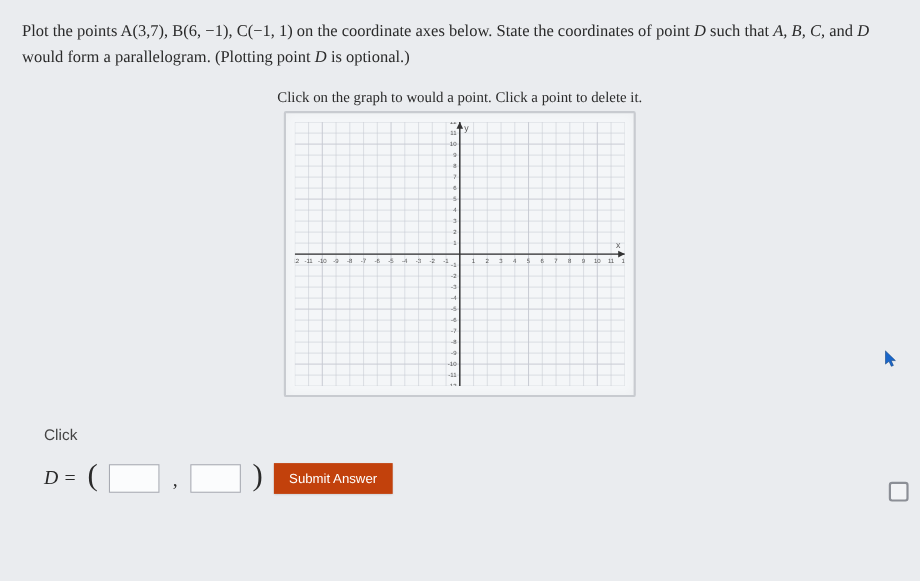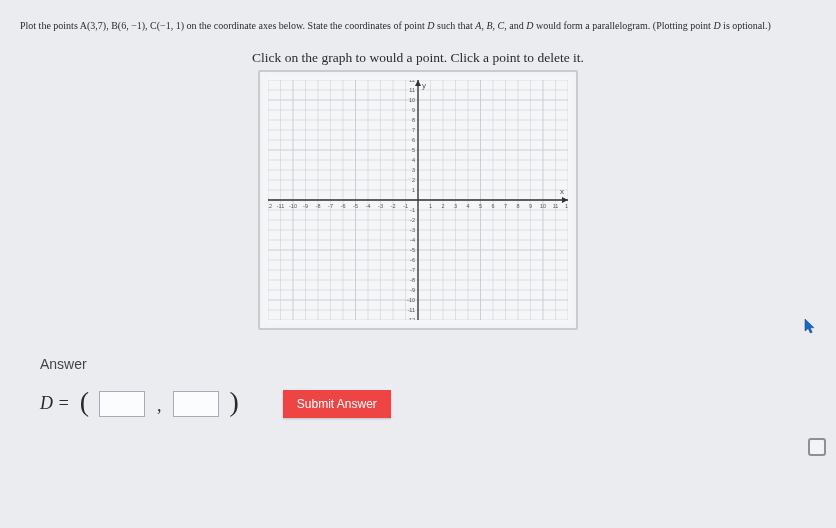--- a/index.html
+++ b/index.html
@@ -7,21 +7,21 @@
       width: 836px;
       height: 528px;
       background: #eaecef;
       font-family: Georgia, 'Times New Roman', serif;
       color: #2a2a2a;
       position: relative;
       overflow: hidden;
     }
     .question {
       padding: 18px 20px 6px 20px;
-      font-size: 10px;
+      font-size: 15px;
       line-height: 1.55;
     }
     .question .serif { font-family: Georgia, 'Times New Roman', serif; }
     .question em.var { font-style: italic; }
     .instruction {
       text-align: center;
       font-size: 13.5px;
       margin: 10px 0 4px 0;
       font-family: Georgia, serif;
     }
@@ -66,27 +66,27 @@
     }
     .input-box {
       width: 46px;
       height: 26px;
       border: 1px solid #a8abb3;
       background: #fbfcfd;
       display: inline-block;
     }
     .comma { font-size: 18px; margin: 0 2px; position: relative; top:2px;}
     .submit-btn {
-      background: #ef4444;
+      background: #c2410c;
       color: #fff;
       font-family: Arial, sans-serif;
       font-size: 12px;
       border: none;
       padding: 7px 14px;
-      margin-left: 34px;
+      margin-left: 0;
       cursor: pointer;
       box-shadow: 0 1px 2px rgba(0,0,0,.2);
     }
     .cursor {
       position: absolute;
       right: 16px;
       top: 318px;
       width: 16px; height:16px;
     }
     .fullscreen-icon {
@@ -214,21 +214,21 @@
         <text x="147" y="52" font-size="5.5" text-anchor="end">7</text>
         <text x="147" y="42" font-size="5.5" text-anchor="end">8</text>
         <text x="147" y="32" font-size="5.5" text-anchor="end">9</text>
         <text x="147" y="22" font-size="5.5" text-anchor="end">10</text>
         <text x="147" y="12" font-size="5.5" text-anchor="end">11</text>
         <text x="147" y="2" font-size="5.5" text-anchor="end">12</text>
       </svg>
   </div>
 </div>
 
-<div class="answer-label">Answer</div>
+<div class="answer-label">Click</div>
 
 <div class="answer-row">
   <span class="lhs">
     <em class="var">D</em><span> = </span>
   </span>
   <span class="paren">(</span>
   <span class="input-box"></span>
   <span class="comma">,</span>
   <span class="input-box"></span>
   <span class="paren">)</span>

